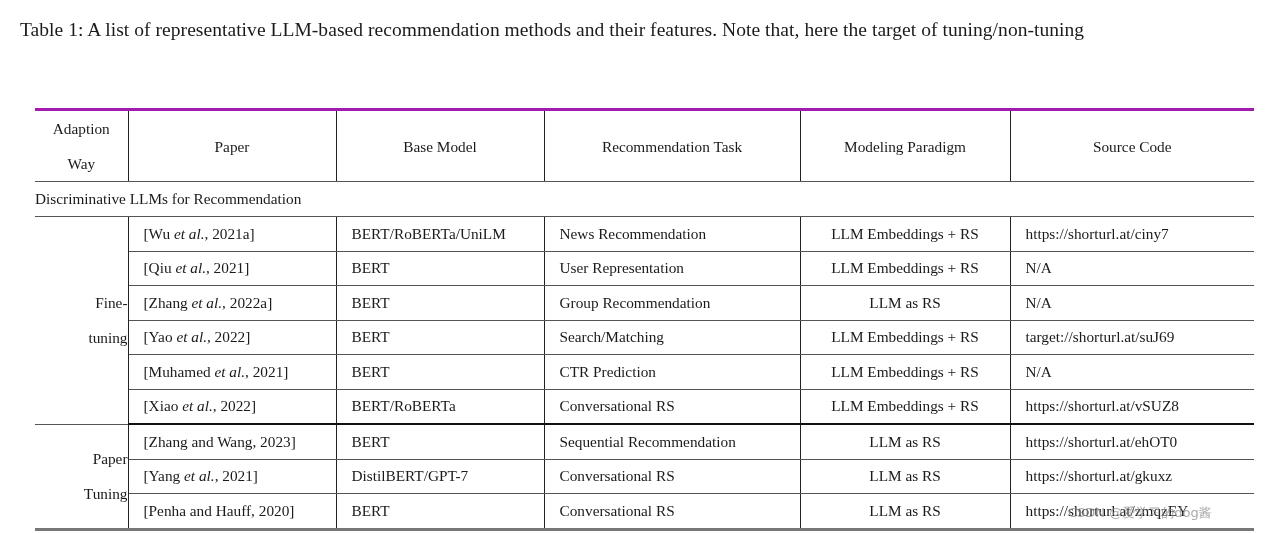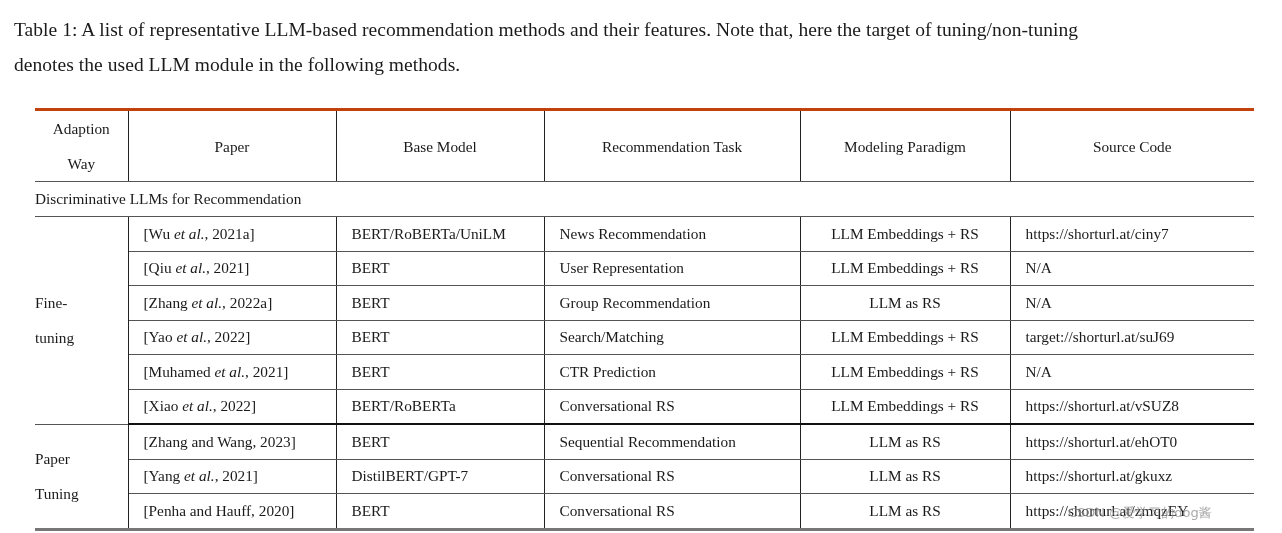--- a/index.html
+++ b/index.html
@@ -1,60 +1,59 @@
 <!DOCTYPE html>
 <html><head>
 <meta charset="utf-8">
 <style>
   html, body { margin: 0; padding: 0; background: #ffffff; }
   body {
     width: 1282px; height: 533px; overflow: hidden; position: relative;
     font-family: "Liberation Serif", "DejaVu Serif", serif; color: #1a1a1a;
   }
   .caption {
-    position: absolute; left: 14px; top: 12px; width: 1262px;
+    position: absolute; left: 20px; top: 12px; width: 1262px;
     font-size: 19.5px; line-height: 35px; letter-spacing: 0.05px;
   }
   .caption .line { display: block; white-space: nowrap; }
   table.main {
     position: absolute; left: 35px; top: 108px; width: 1219px;
     border-collapse: collapse; font-size: 15.3px;
   }
   table.main td, table.main th {
     font-weight: normal; padding: 0; vertical-align: middle;
     border-left: 1px solid #222; border-right: 1px solid #222;
     border-top: 1.5px solid #555; border-bottom: 1.5px solid #555;
     white-space: nowrap;
   }
   table.main tr > *:first-child { border-left: none; }
   table.main tr > *:last-child { border-right: none; }
   table.main thead th {
-    border-top: 3px solid #c2410c; height: 70px; text-align: center; line-height: 35px;
+    border-top: 3px solid #a21caf; height: 70px; text-align: center; line-height: 35px;
   }
   td.section { text-align: left; height: 34px; border-left: none !important; border-right: none !important; }
   tbody tr.row td { height: 33.5px; }
   td.left { text-align: left; padding-left: 15px !important; }
   td.center { text-align: center; }
-  td.group { text-align: left; line-height: 35px; }
+  td.group { text-align: right; line-height: 35px; }
   tr.group-end td { border-bottom: 2px solid #111; }
   tr.last td { border-bottom: 3px solid #777; }
   .it { font-style: italic; text-align: center; }
   .watermark {
     position: absolute; left: 1068px; top: 504px; font-family: "DejaVu Sans", sans-serif;
     font-size: 13px; color: rgba(140,140,140,0.75); white-space: nowrap;
   }
   .col1 { width: 93px; } .col2 { width: 208px; } .col3 { width: 208px; }
   .col4 { width: 256px; } .col5 { width: 210px; } .col6 { width: 244px; }
 </style>
 </head>
 <body>
 
 <div class="caption">
   <span class="line">Table 1: A list of representative LLM-based recommendation methods and their features. Note that, here the target of tuning/non-tuning</span>
-  <span class="line">denotes the used LLM module in the following methods.</span>
 </div>
 
 <table class="main">
   <colgroup>
     <col class="col1">
       <col class="col2">
       <col class="col3">
       <col class="col4">
       <col class="col5">
       <col class="col6">

